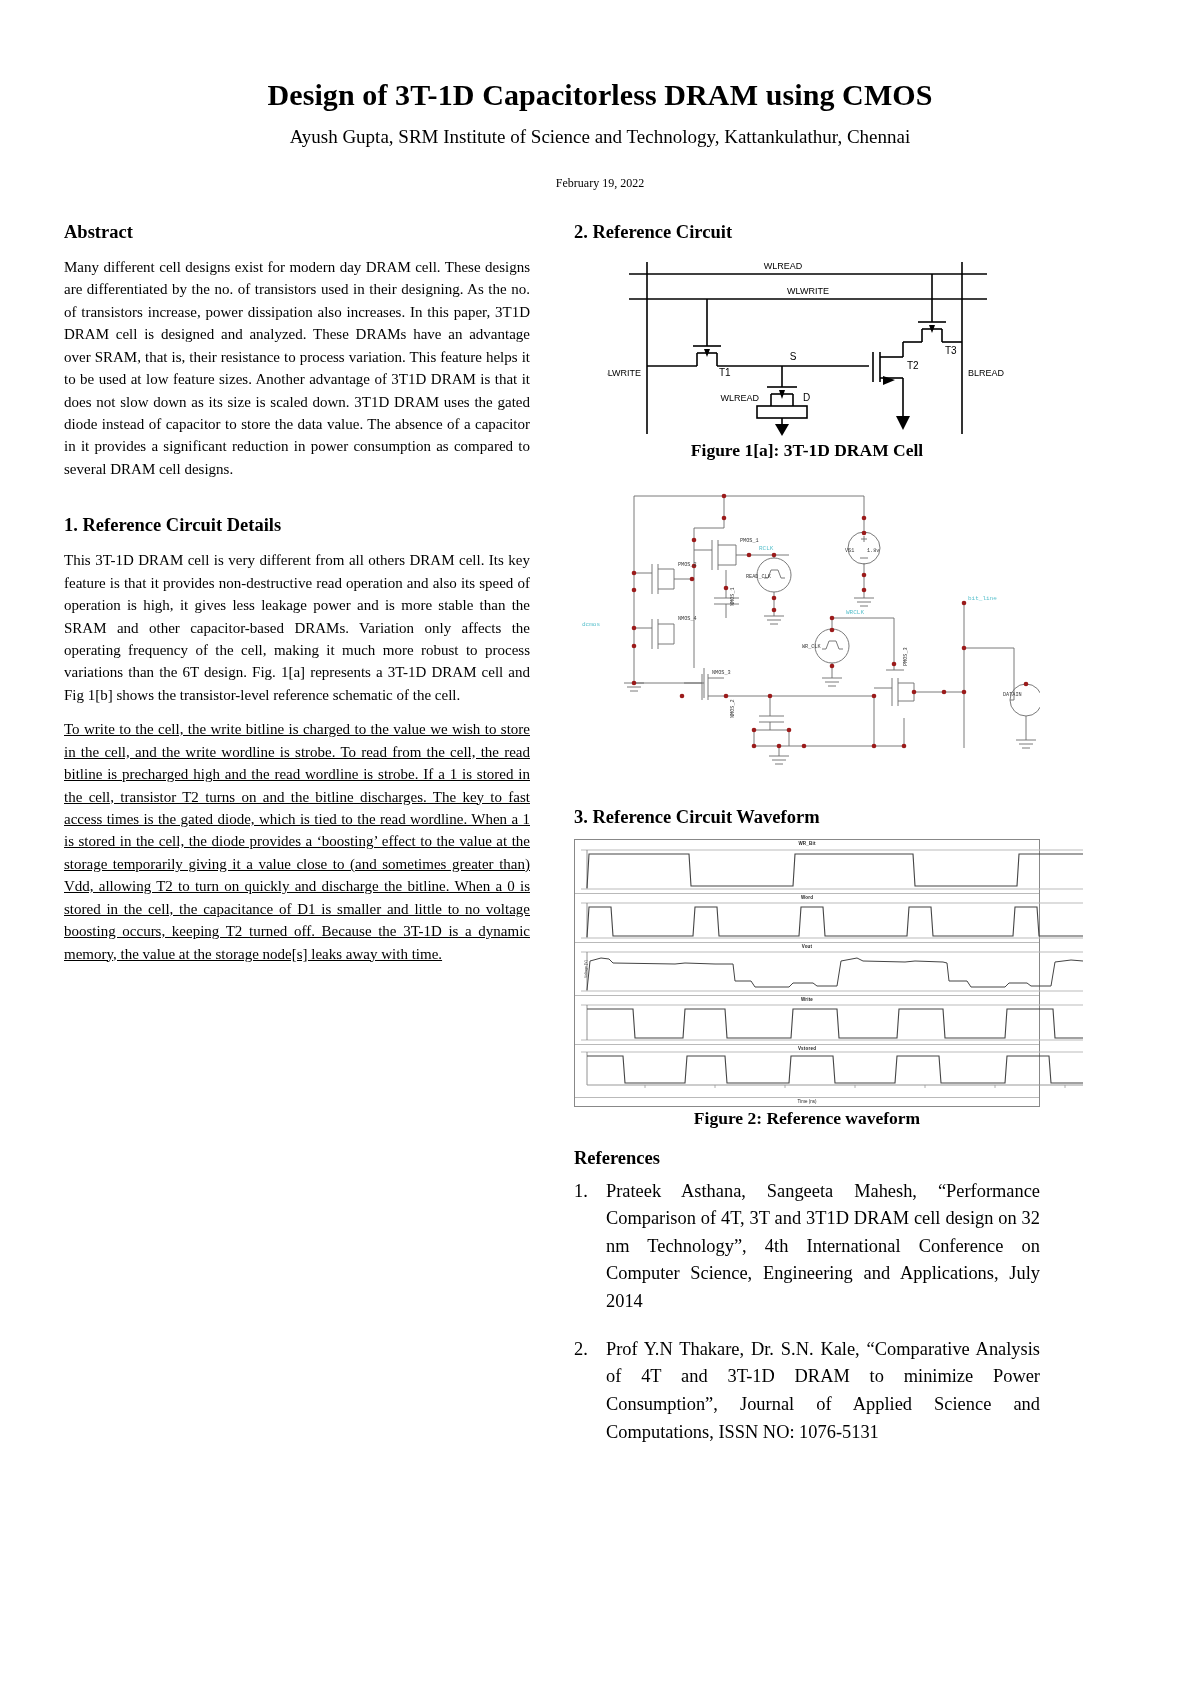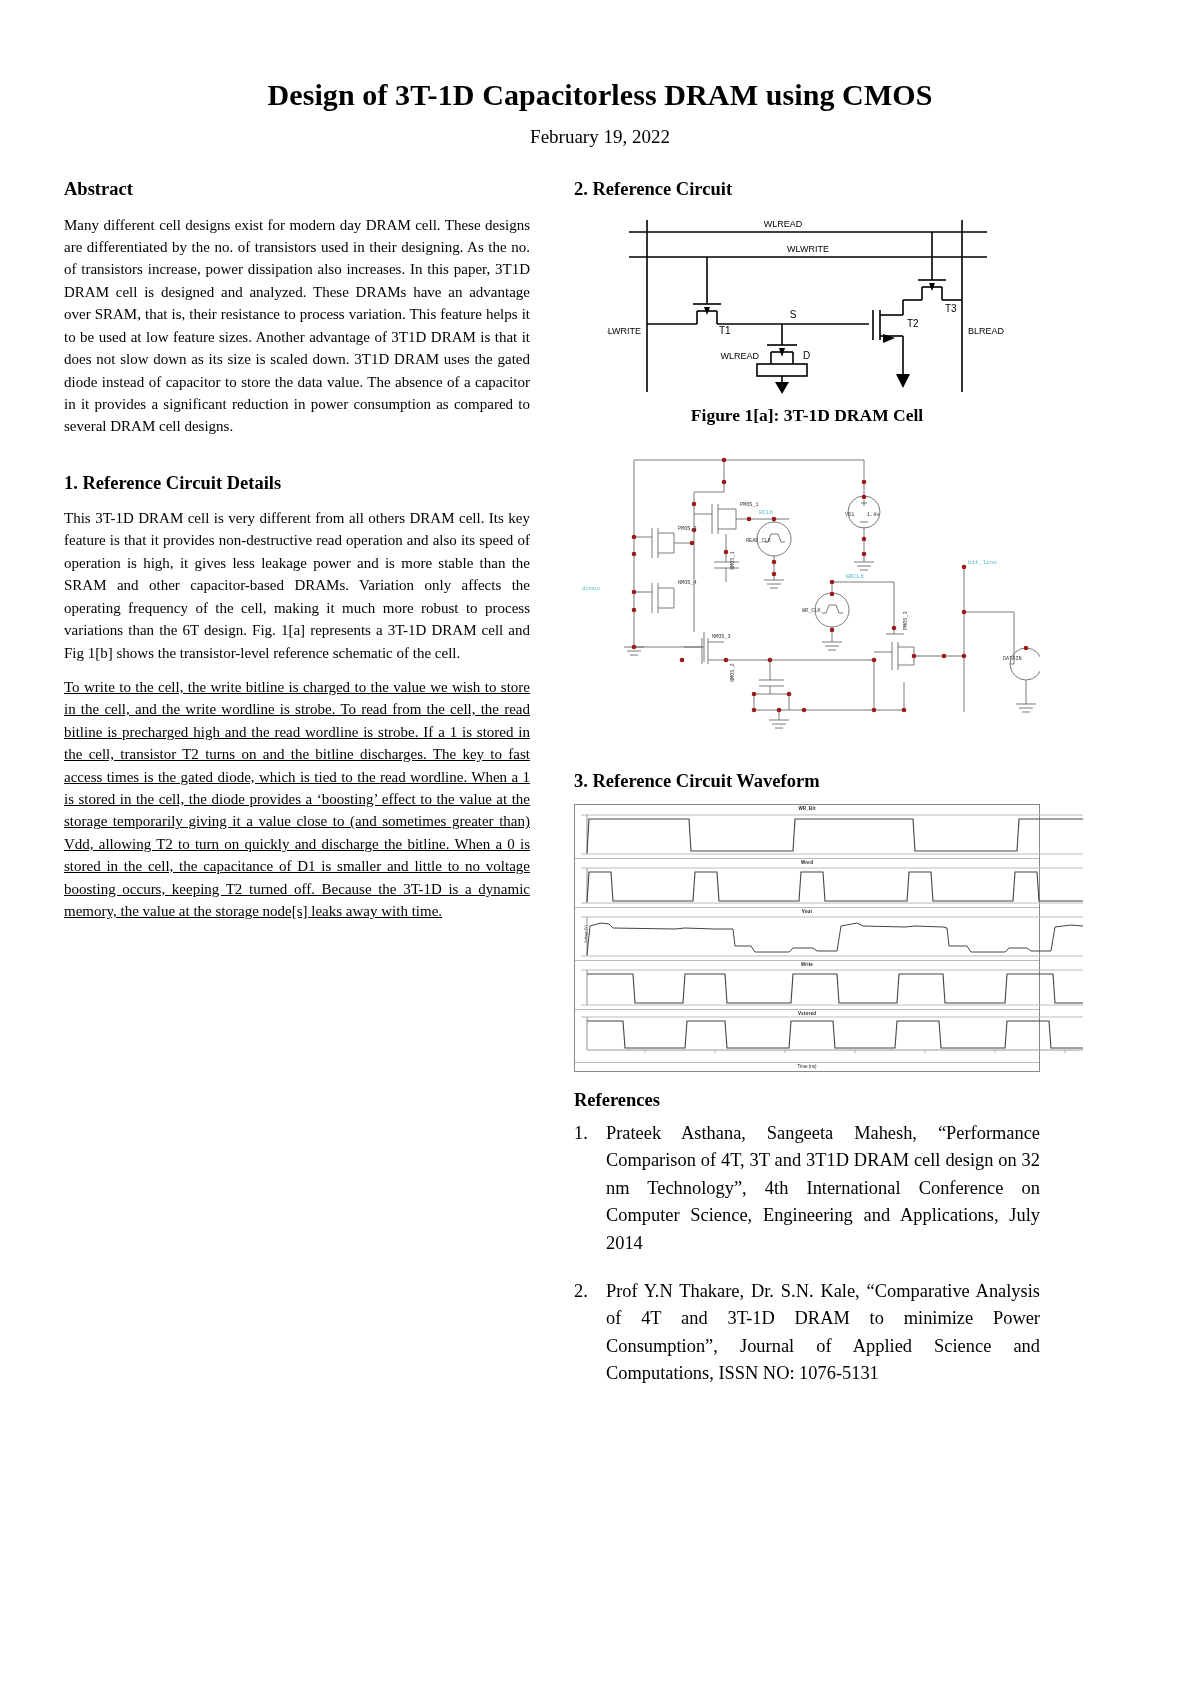--- a/index.html
+++ b/index.html
@@ -34,21 +34,21 @@
     letter-spacing: 0.1px;
     margin: 0 0 14px 0;
     line-height: 1.12;
   }
   .doc-authors {
     font-size: 19px;
     margin: 0 0 28px 0;
     line-height: 1.2;
   }
   .doc-date {
-    font-size: 19px;
+    font-size: 12px;
     margin: 0;
     line-height: 1.2;
   }
 
   
   .columns {
     display: flex;
     margin-top: 30px;
     padding: 0 94px 0 64px;
     box-sizing: border-box;
@@ -76,21 +76,20 @@
   .gap-lg { height: 34px; }
   .gap-md { height: 18px; }
 
   
   .figure { width: 100%; }
   .figcaption {
     font-size: 17.5px;
     font-weight: bold;
     text-align: center;
     line-height: 1.3;
-    margin-top: 7px;
   }
   .figcaption .l2 { display: block; }
 
   
   .fig1a-wrap {
     display: flex;
     justify-content: center;
     margin-top: 10px;
   }
 
@@ -175,20 +174,21 @@
     font-family: "Liberation Mono", monospace;
   }
 </style>
 </head>
 <body>
 
 <div class="page">
 
   <div class="header">
     <h1 class="doc-title">Design of 3T-1D Capacitorless DRAM using CMOS</h1>
+    <div class="doc-authors">Ayush Gupta, SRM Institute of Science and Technology, Kattankulathur, Chennai</div>
     <div class="doc-date">February 19, 2022</div>
   </div>
 
   <div class="columns">
 
     <div class="col">
 
       <h2 class="section">Abstract</h2>
       <p class="body">Many different cell designs exist for modern day DRAM cell. These designs are differentiated by the no. of transistors used in their designing. As the no. of transistors increase, power dissipation also increases. In this paper, 3T1D DRAM cell is designed and analyzed. These DRAMs have an advantage over SRAM, that is, their resistance to process variation. This feature helps it to be used at low feature sizes. Another advantage of 3T1D DRAM is that it does not slow down as its size is scaled down. 3T1D DRAM uses the gated diode instead of capacitor to store the data value. The absence of a capacitor in it provides a significant reduction in power consumption as compared to several DRAM cell designs.</p>
 
@@ -541,20 +541,21 @@
                 <line x1="280" y1="40" x2="280" y2="43"></line>
                 <line x1="350" y1="40" x2="350" y2="43"></line>
                 <line x1="420" y1="40" x2="420" y2="43"></line>
                 <line x1="490" y1="40" x2="490" y2="43"></line>
               </g>
             </svg>
           </div>
 
           <div class="wave-xlabel">Time (ns)</div>
         </div>
+        <div class="figcaption">Figure 2: Reference waveform</div>
       </div>
 
       <div class="gap-md"></div>
 
       <h2 class="refs-head">References</h2>
       <ol class="refs">
         <li>
           <span class="num">1.</span>
           <span class="txt">Prateek Asthana, Sangeeta Mahesh, “Performance Comparison of 4T, 3T and 3T1D DRAM cell design on 32 nm Technology”, 4th International Conference on Computer Science, Engineering and Applications, July 2014</span>
         </li>

